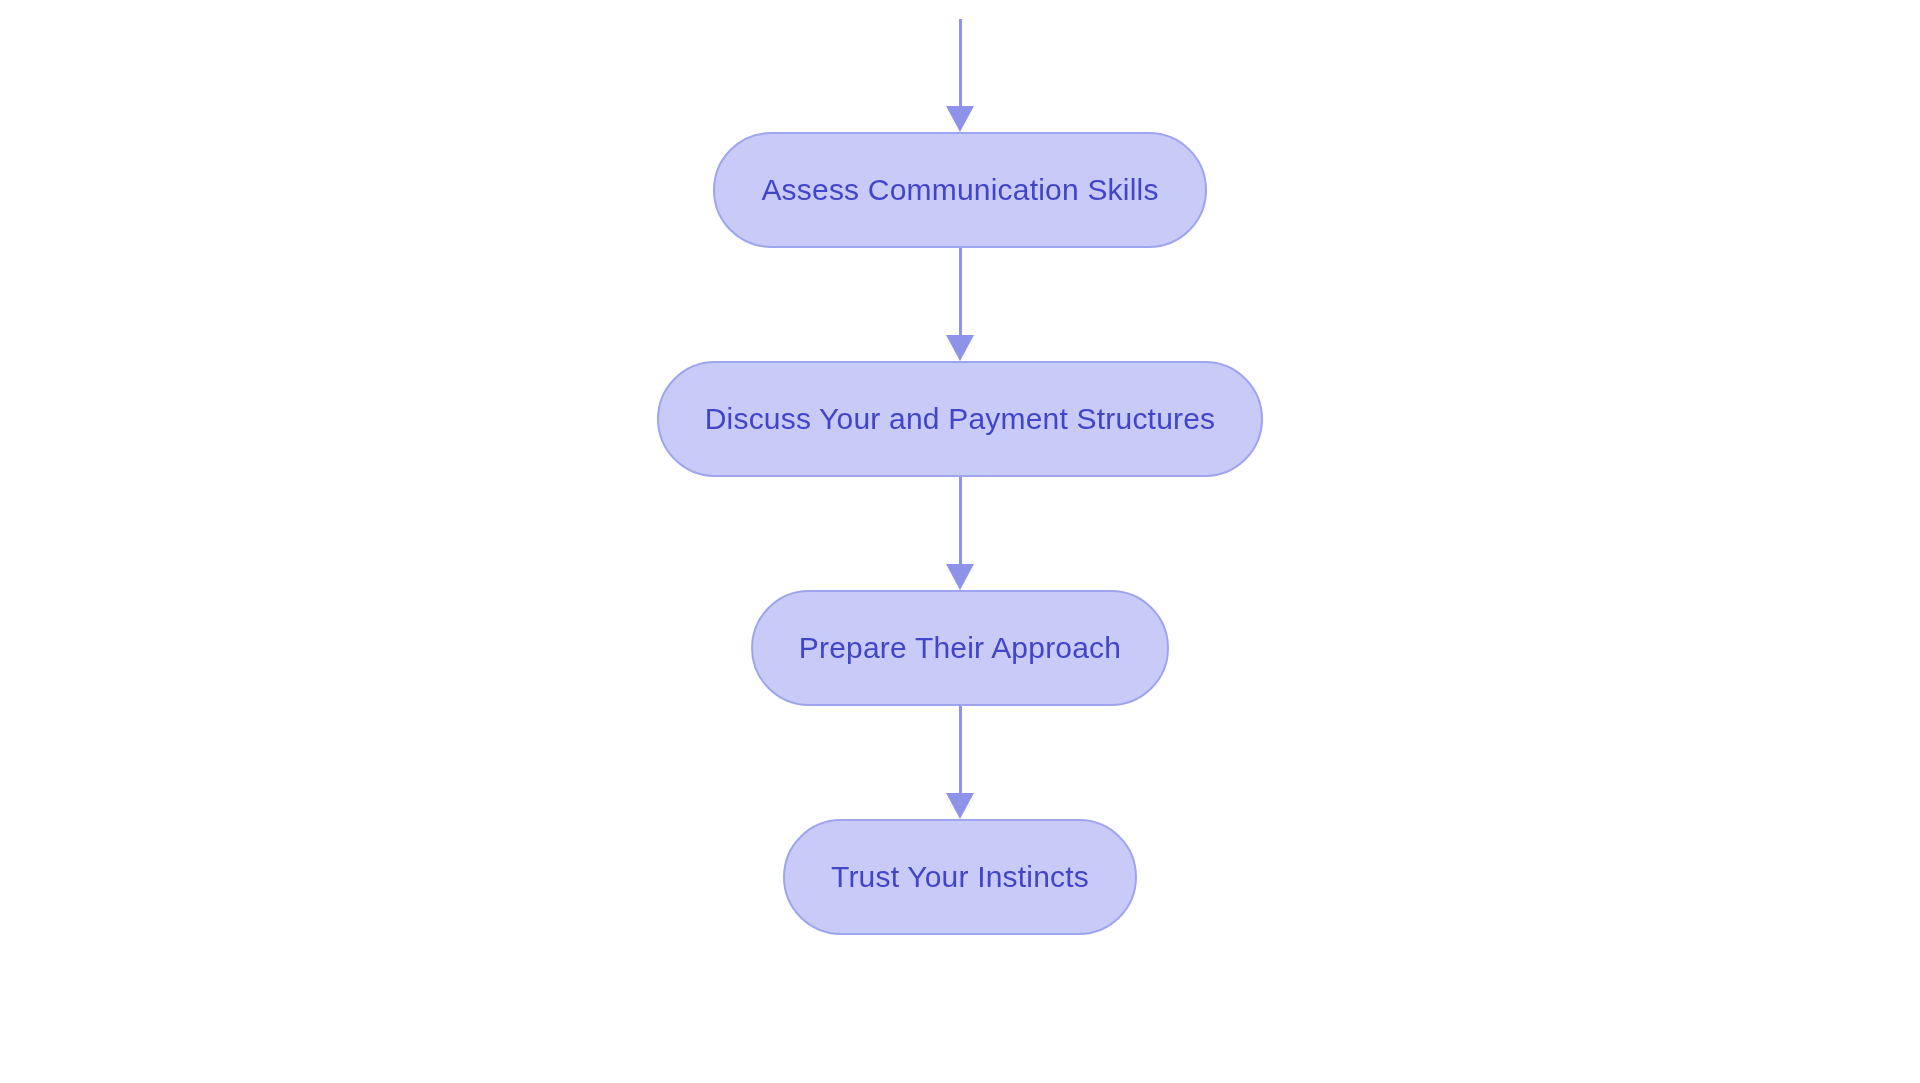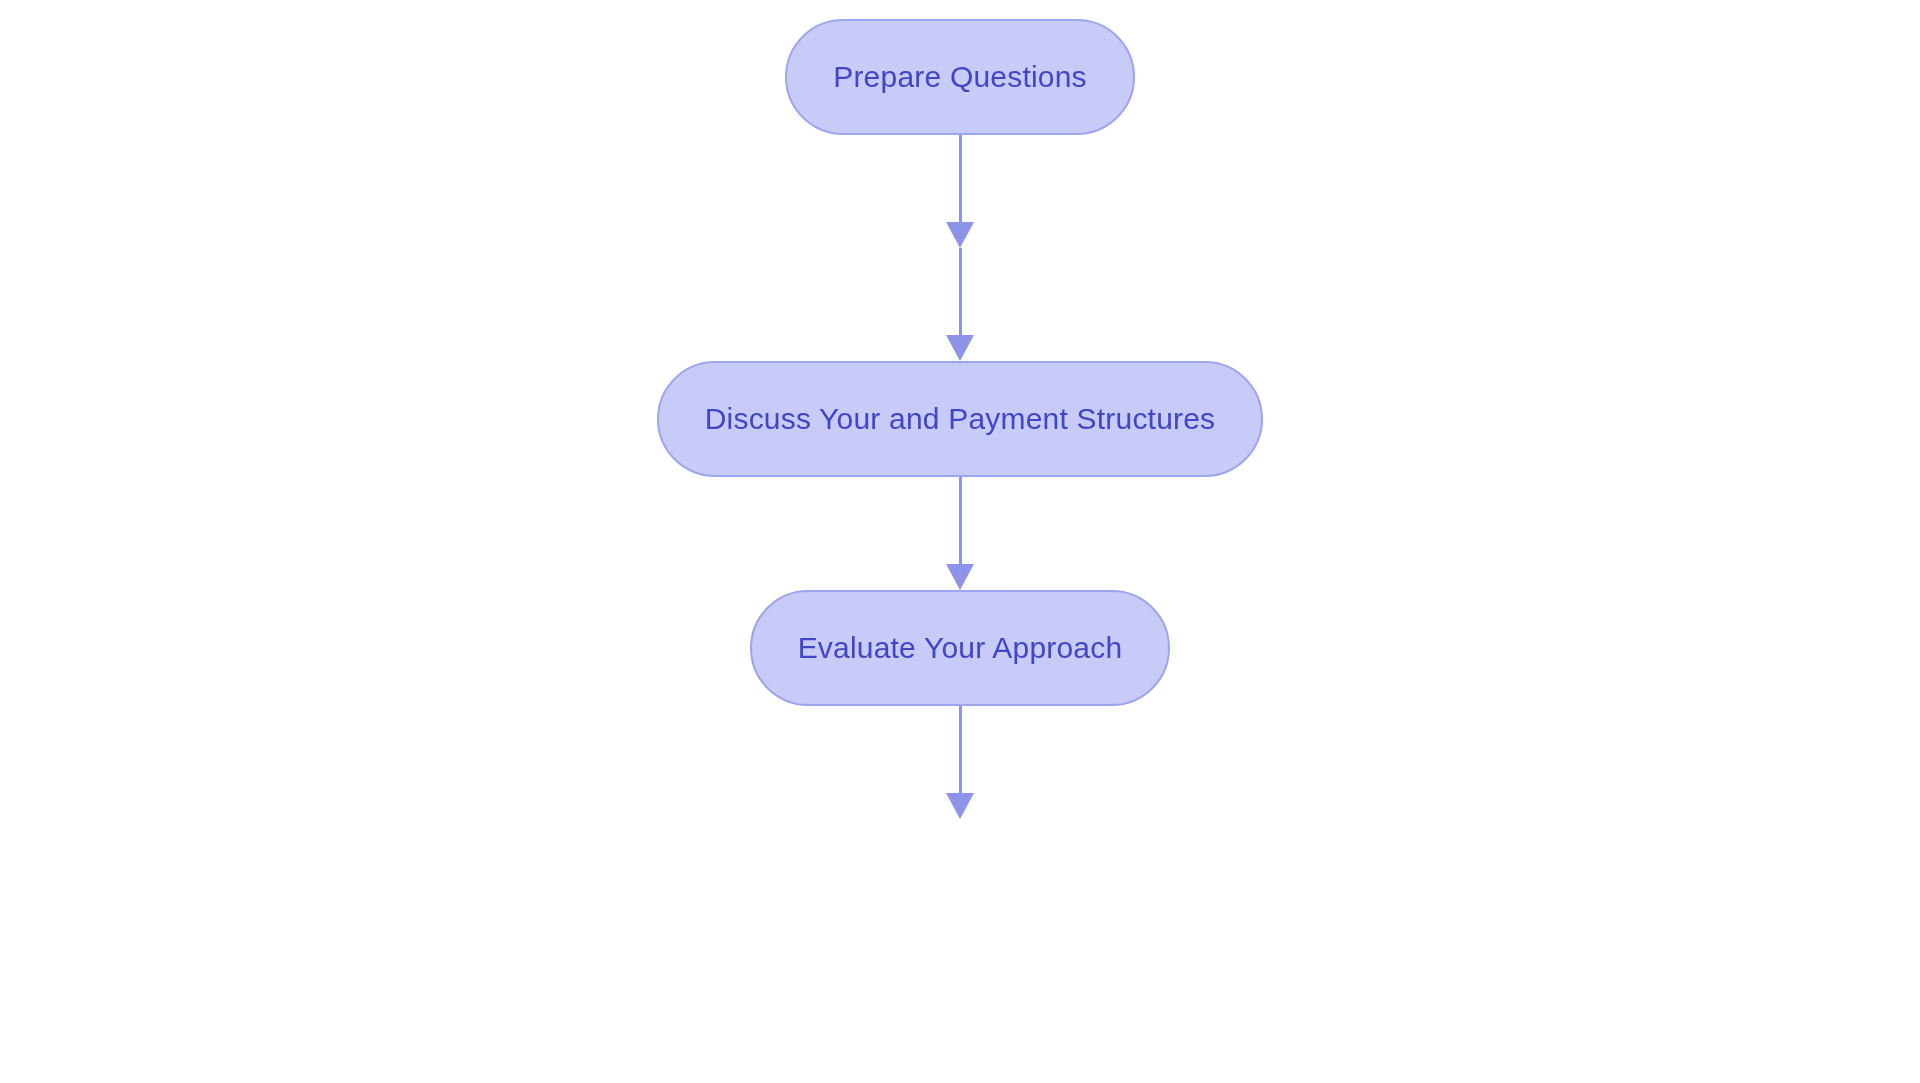--- a/index.html
+++ b/index.html
@@ -66,48 +66,51 @@
     border-right: 14px solid transparent;
     border-top: 26px solid var(--arrow);
   }
 </style>
 </head>
 <body>
 
 <div class="canvas">
   <div class="flow">
 
-    <div class="node">
-      <span class="node-label">Prepare Questions</span>
-    </div>
 
     <div class="connector">
       <div class="line"></div>
       <div class="head"></div>
     </div>
 
+    <div class="node">
+      <span class="node-label">Assess Communication Skills</span>
+    </div>
 
     <div class="connector">
       <div class="line"></div>
       <div class="head"></div>
     </div>
 
     <div class="node">
       <span class="node-label">Discuss Your and Payment Structures</span>
     </div>
 
     <div class="connector">
       <div class="line"></div>
       <div class="head"></div>
     </div>
 
     <div class="node">
-      <span class="node-label">Evaluate Your Approach</span>
+      <span class="node-label">Prepare Their Approach</span>
     </div>
 
     <div class="connector">
       <div class="line"></div>
       <div class="head"></div>
     </div>
 
+    <div class="node">
+      <span class="node-label">Trust Your Instincts</span>
+    </div>
 
   </div>
 </div>
 
 </body></html>

